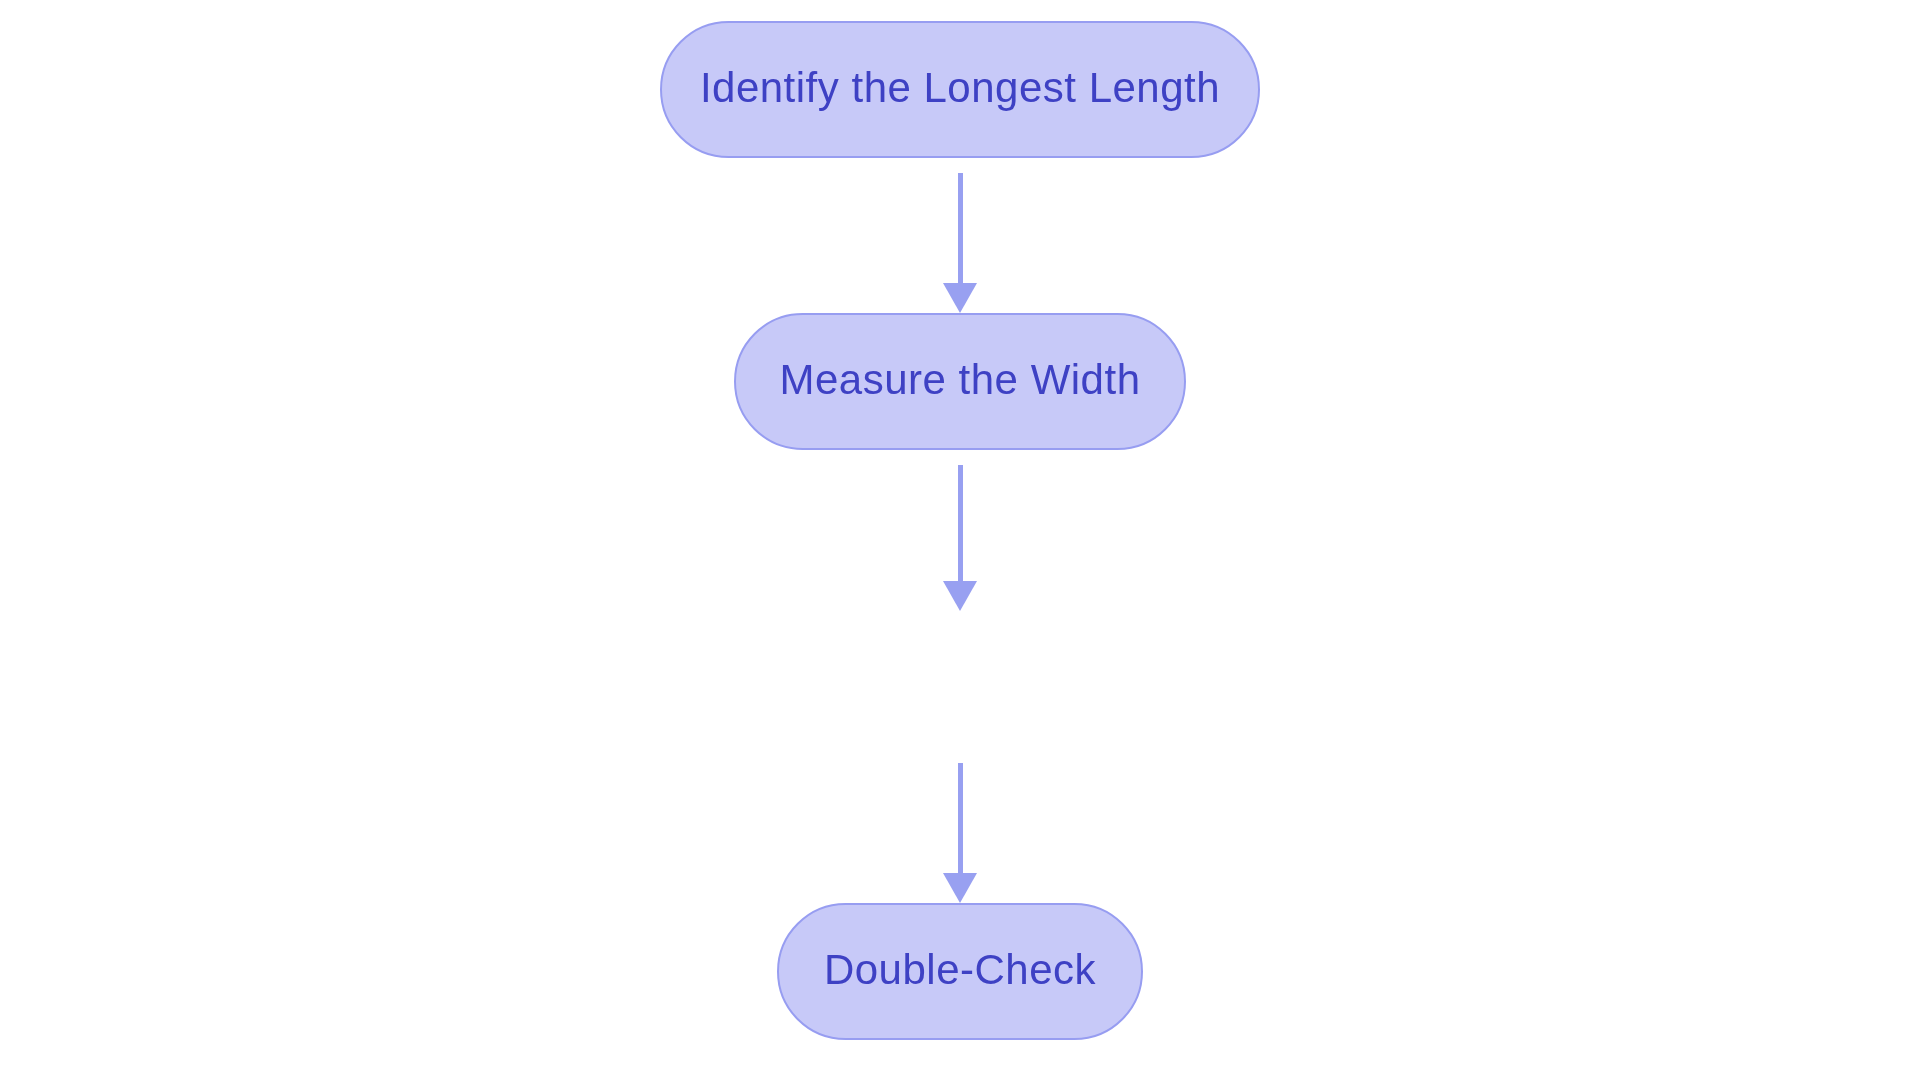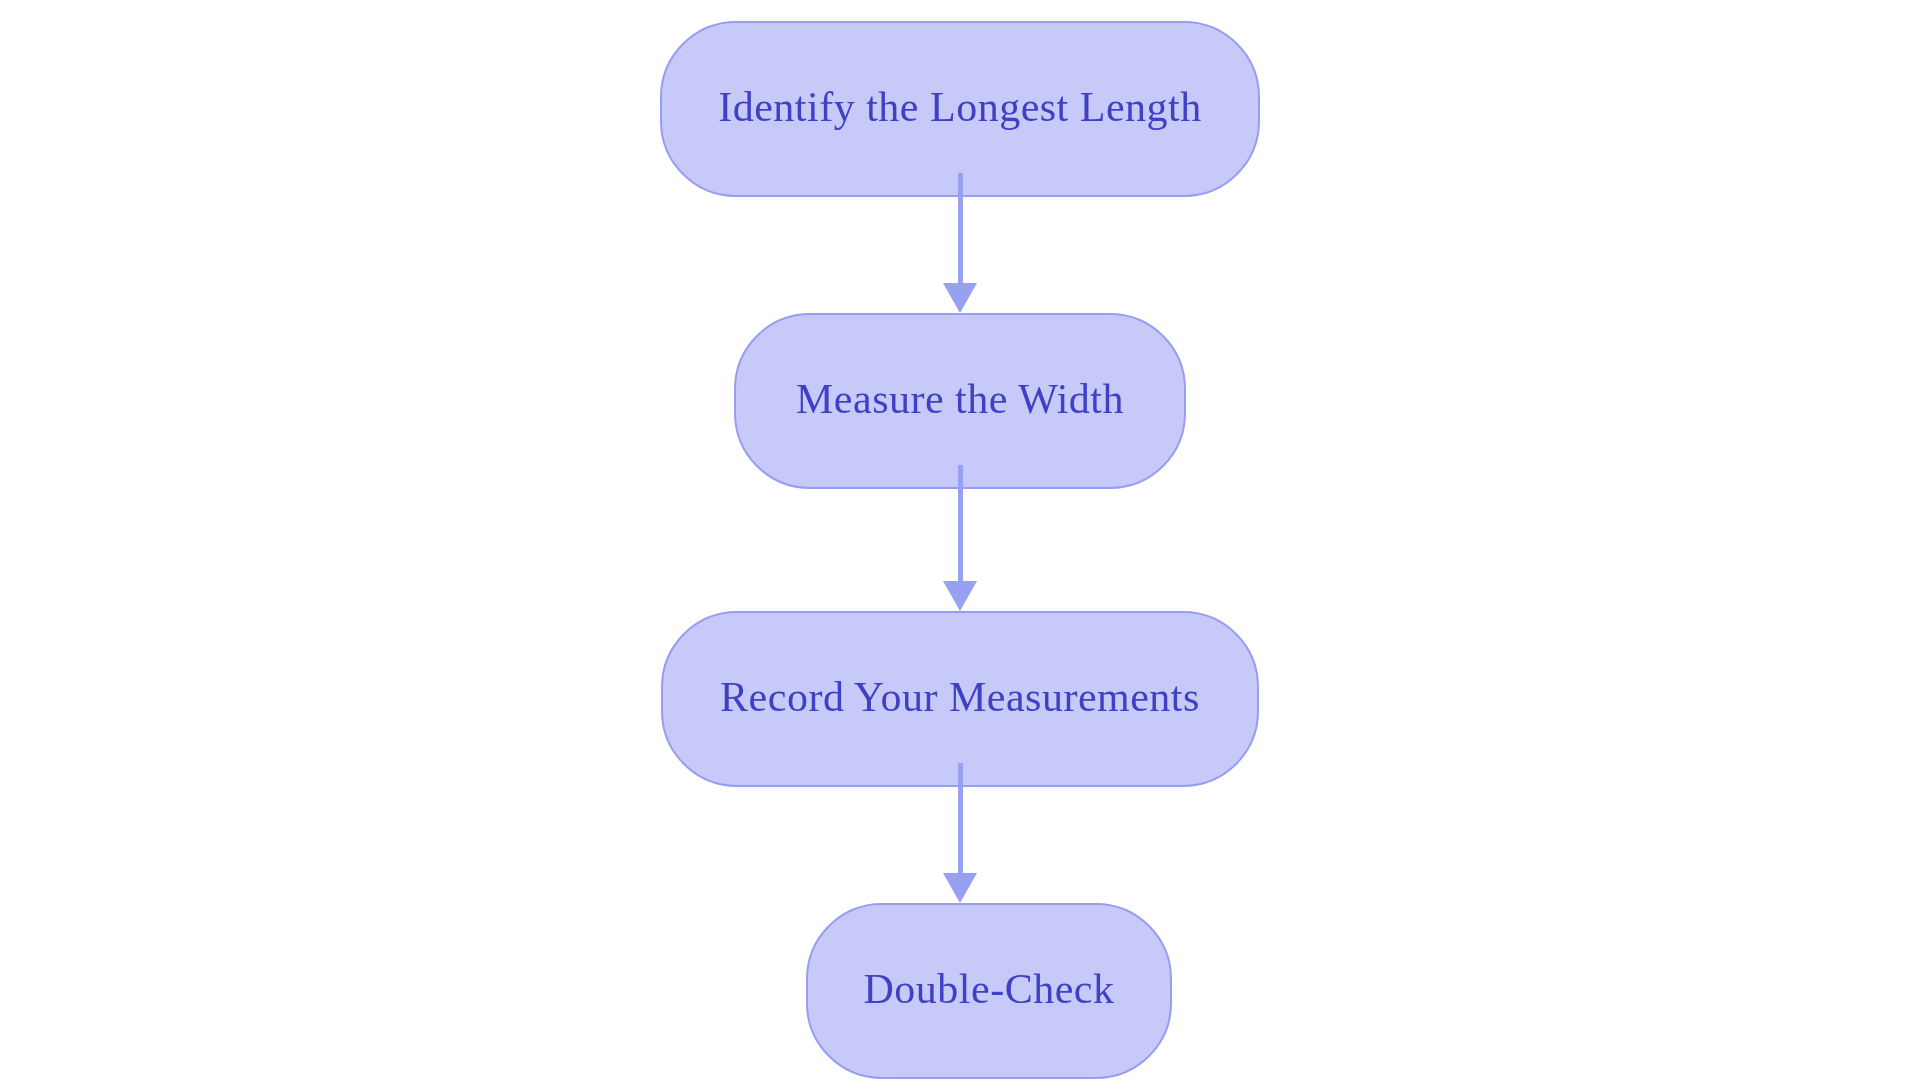--- a/index.html
+++ b/index.html
@@ -18,43 +18,42 @@
     overflow: hidden;
   }
   .canvas {
     position: relative;
     width: 1920px;
     height: 1083px;
     background: var(--background);
   }
   .flow-node {
     position: absolute;
-    height: 176px;
+    height: 137px;
     border-radius: 76px;
     background: var(--node-fill);
     border: 2px solid var(--node-border);
     display: flex;
     align-items: center;
     justify-content: center;
     text-align: center;
-    font-family: Liberation Serif, serif;
   }
   .flow-node .node-label {
     font-size: 42px;
     font-weight: 400;
     letter-spacing: 0.5px;
     color: var(--node-text);
     white-space: nowrap;
     line-height: 1;
     padding-bottom: 4px;
   }
   .node-1 { left: 660px; top: 21px;  width: 600px; }
   .node-2 { left: 734px; top: 313px; width: 452px; justify-content: center; }
   .node-3 { left: 661px; top: 611px; width: 598px; }
-  .node-4 { left: 806px; top: 903px; width: 366px; justify-content: center; }
+  .node-4 { left: 777px; top: 903px; width: 366px; justify-content: center; }
   .flow-arrow {
     position: absolute;
     left: 960px;
     transform: translateX(-50%);
     display: flex;
     flex-direction: column;
     align-items: center;
   }
   .arrow-1 { top: 173px; height: 140px; }
   .arrow-2 { top: 465px; height: 146px; }
@@ -88,23 +87,20 @@
 
   <div class="flow-node node-2">
     <span class="node-label">Measure the Width</span>
   </div>
 
   <div class="flow-arrow arrow-2">
     <div class="arrow-line"></div>
     <div class="arrow-head"></div>
   </div>
 
-  <div class="flow-node node-3">
-    <span class="node-label">Record Your Measurements</span>
-  </div>
 
   <div class="flow-arrow arrow-3">
     <div class="arrow-line"></div>
     <div class="arrow-head"></div>
   </div>
 
   <div class="flow-node node-4">
     <span class="node-label">Double-Check</span>
   </div>
 

